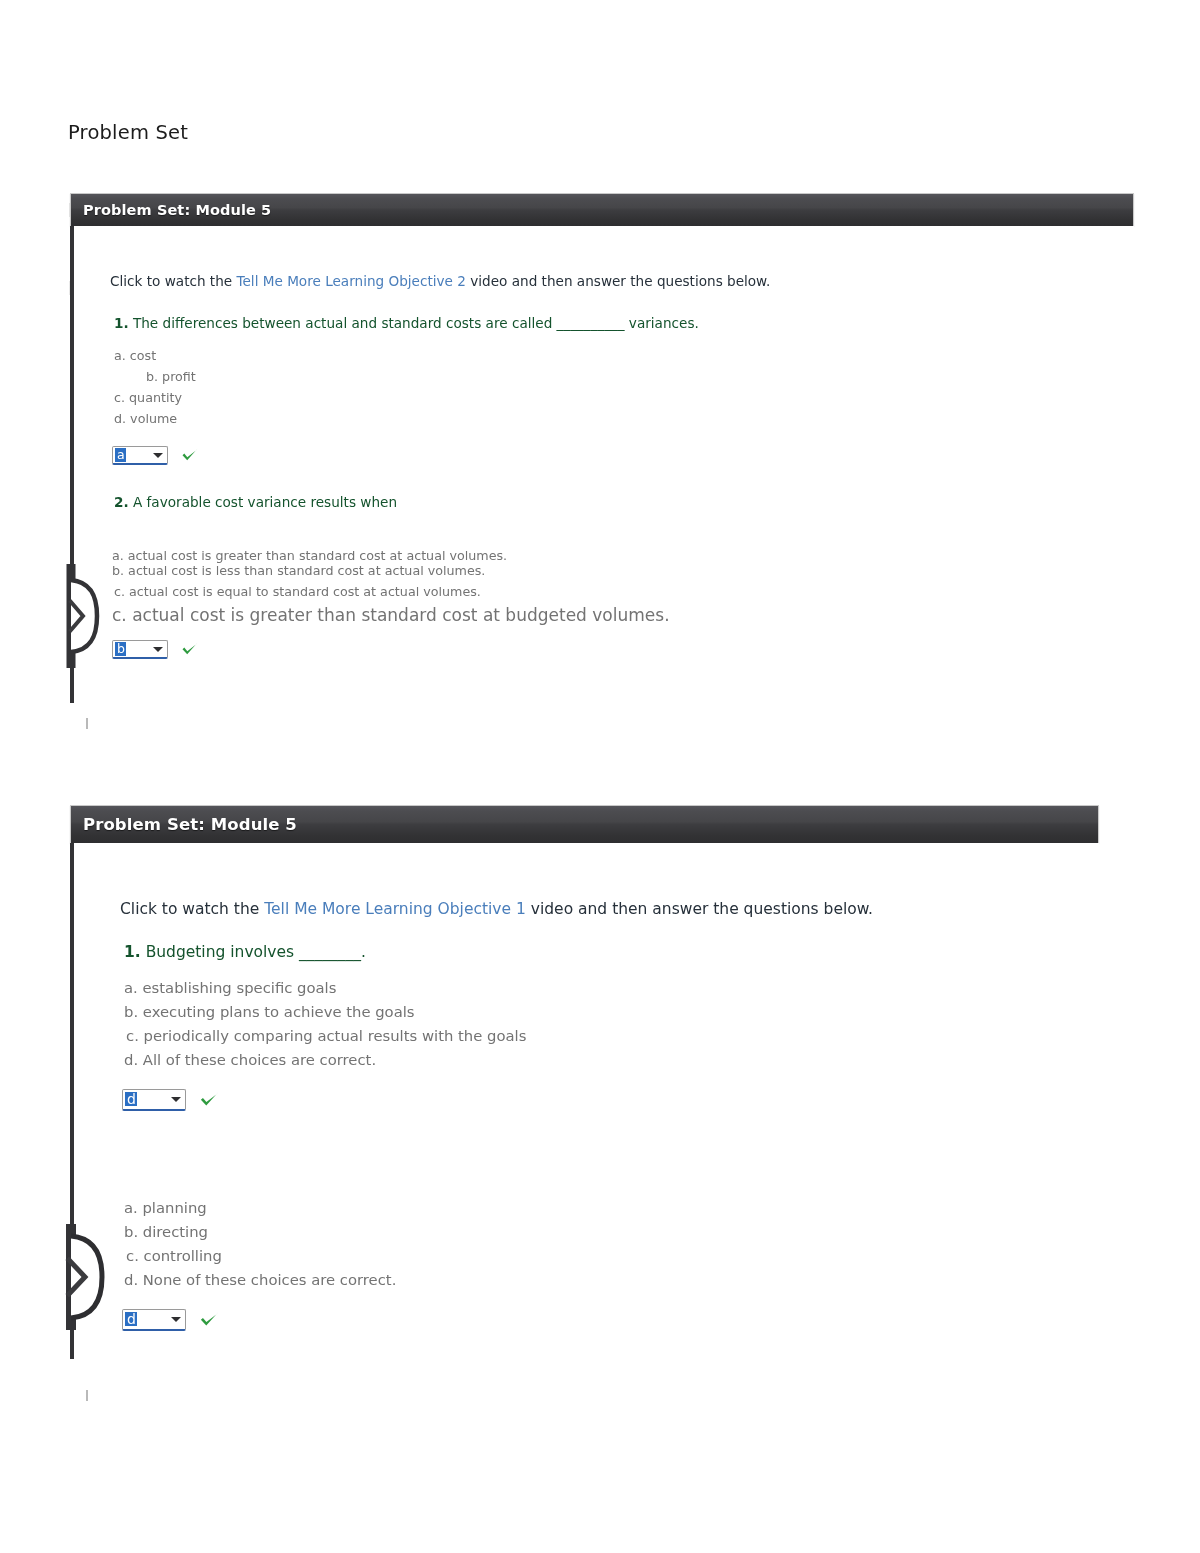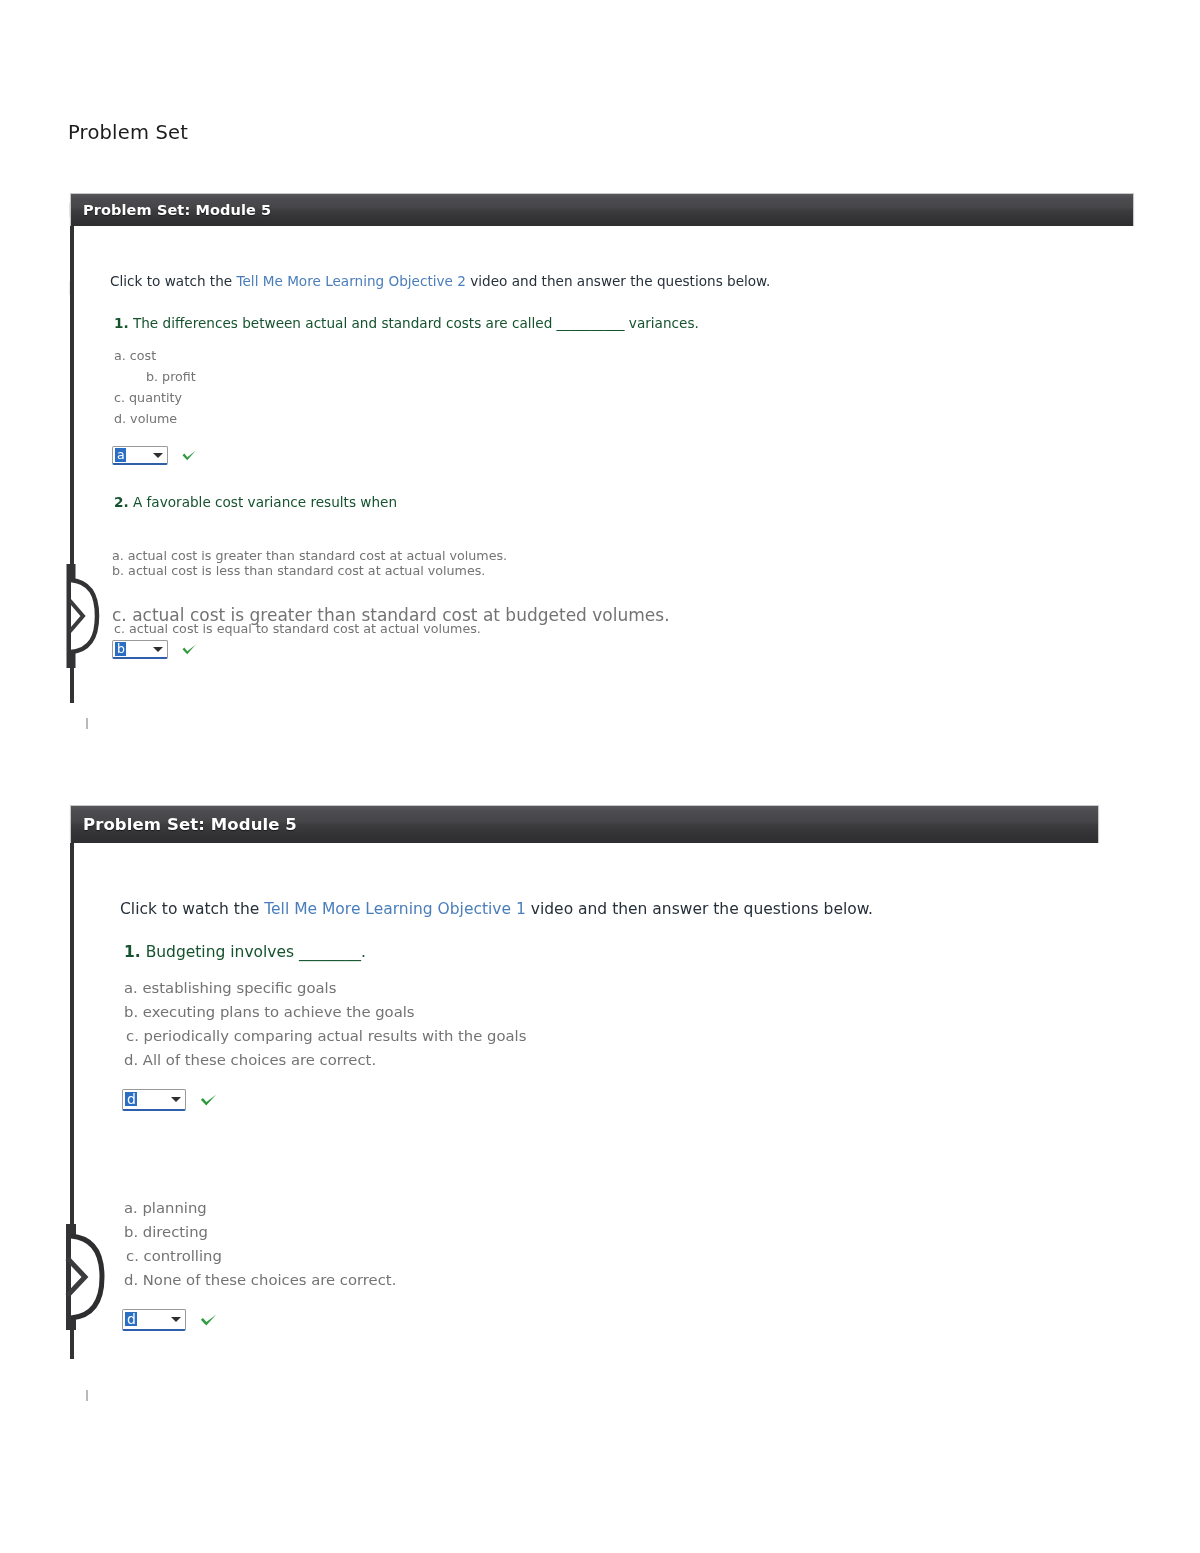--- a/index.html
+++ b/index.html
@@ -192,21 +192,21 @@
       </svg>
     </div>
 
     <div class="q-line" style="left:40px; top:268px; font-size:13.6px;">
       <span class="q-num">2.</span>
       <span>A favorable cost variance results when</span>
     </div>
 
     <div class="opt-line" style="left:38px; top:316px; font-size:12.7px;margin-top:6px;">a. actual cost is greater than standard cost at actual volumes.</div>
     <div class="opt-line" style="left:38px; top:337px; font-size:12.7px;">b. actual cost is less than standard cost at actual volumes.</div>
-    <div class="opt-line" style="left:40px; top:358px; font-size:12.7px;margin-top:37px;">c. actual cost is equal to standard cost at actual volumes.</div>
+    <div class="opt-line" style="left:40px; top:358px; font-size:12.7px;">c. actual cost is equal to standard cost at actual volumes.</div>
     <div class="opt-line" style="left:38px; top:379px; font-size:17px;">c. actual cost is greater than standard cost at budgeted volumes.</div>
 
     <div class="answer-row" style="left:38px; top:413px;">
       <div class="dropdown">
         <span class="dropdown-value">b</span>
         <span class="dropdown-arrow"></span>
       </div>
       <svg class="check-mark" viewBox="0 0 20 20">
         <path d="M2.5 10.2 L7.2 15.3 L17.6 3.6 L15.9 5.6 L7.3 12.2 L4.3 8.6 Z" fill="#2e9b3f"></path>
       </svg>

